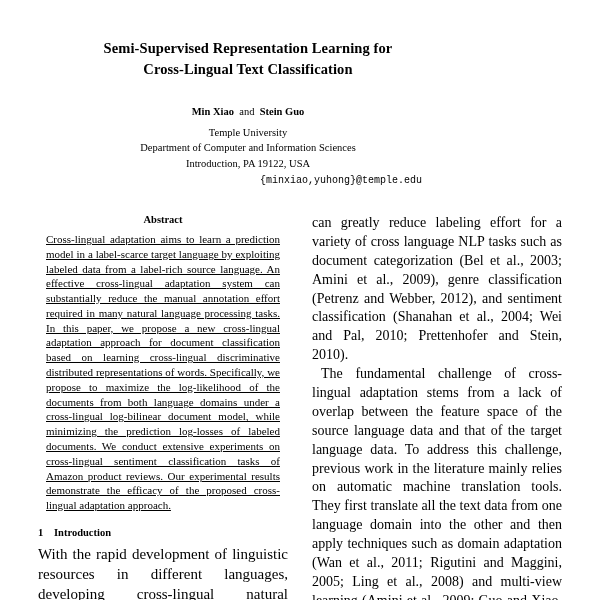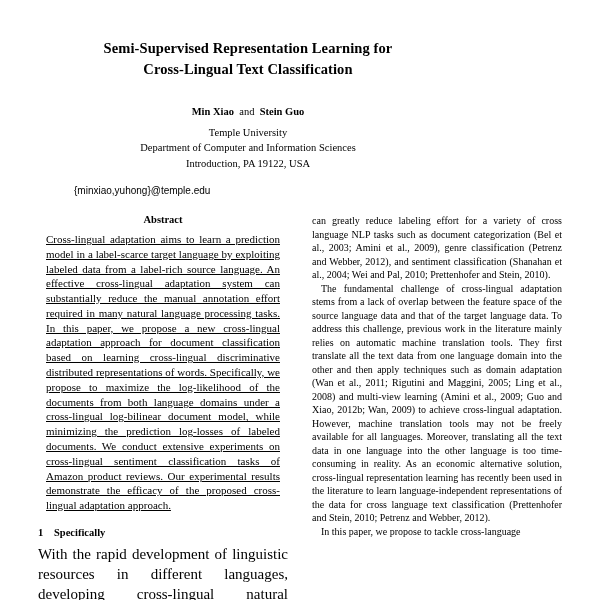--- a/index.html
+++ b/index.html
@@ -44,24 +44,24 @@
   .authors .conj {
     font-weight: normal;
   }
   .affil {
     margin-top: 5px;
     font-size: 10.5px;
     text-align: center;
     line-height: 1.47;
   }
   .email {
-    margin-top: 14px;
-    font-family: Liberation Sans, sans-serif;
+    margin-top: 4px;
+    font-family: Liberation Mono, monospace;
     font-size: 10px;
-    text-align: left;
+    text-align: right;
   }
   .columns {
     position: absolute;
     top: 214px;
     left: 0;
     width: 600px;
     padding: 0 38px;
     box-sizing: border-box;
     display: flex;
     gap: 24px;
@@ -100,21 +100,21 @@
   .abstract-body p.body {
     font-size: 11px;
     line-height: 1.345;
     padding: 0 8px 0 8px;
     text-decoration: underline;
   }
   .intro-body p.body {
     font-size: 15px;
   }
   .col.right p.body {
-    font-size: 10px;
+    font-size: 14px;
     line-height: 1.35;
   }
   .clip {
     overflow: hidden;
   }
 </style>
 </head>
 <body>
 
 <div class="page">
@@ -140,21 +140,21 @@
 
   <div class="columns">
 
     <div class="col left clip">
       <div class="sec-head">Abstract</div>
       <div class="abstract-body">
         <p class="body">Cross-lingual adaptation aims to learn a prediction model in a label-scarce target language by exploiting labeled data from a label-rich source language. An effective cross-lingual adaptation system can substantially reduce the manual annotation effort required in many natural language processing tasks. In this paper, we propose a new cross-lingual adaptation approach for document classification based on learning cross-lingual discriminative distributed representations of words. Specifically, we propose to maximize the log-likelihood of the documents from both language domains under a cross-lingual log-bilinear document model, while minimizing the prediction log-losses of labeled documents. We conduct extensive experiments on cross-lingual sentiment classification tasks of Amazon product reviews. Our experimental results demonstrate the efficacy of the proposed cross-lingual adaptation approach.</p>
       </div>
 
       <div class="sec-head-left">
-        <span class="num">1</span><span>Specifically</span>
+        <span class="num">1</span><span>Introduction</span>
       </div>
       <div class="intro-body">
         <p class="body">With the rapid development of linguistic resources in different languages, developing cross-lingual natural language processing (NLP) systems becomes increasingly important (Bel et al., 2003; Shanahan et al., 2004). Recently, cross-lingual adaptation</p>
       </div>
     </div>
 
     <div class="col right clip">
       <p class="body">can greatly reduce labeling effort for a variety of cross language NLP tasks such as document categorization (Bel et al., 2003; Amini et al., 2009), genre classification (Petrenz and Webber, 2012), and sentiment classification (Shanahan et al., 2004; Wei and Pal, 2010; Prettenhofer and Stein, 2010).</p>
       <p class="body">The fundamental challenge of cross-lingual adaptation stems from a lack of overlap between the feature space of the source language data and that of the target language data. To address this challenge, previous work in the literature mainly relies on automatic machine translation tools. They first translate all the text data from one language domain into the other and then apply techniques such as domain adaptation (Wan et al., 2011; Rigutini and Maggini, 2005; Ling et al., 2008) and multi-view learning (Amini et al., 2009; Guo and Xiao, 2012b; Wan, 2009) to achieve cross-lingual adaptation. However, machine translation tools may not be freely available for all languages. Moreover, translating all the text data in one language into the other language is too time-consuming in reality. As an economic alternative solution, cross-lingual representation learning has recently been used in the literature to learn language-independent representations of the data for cross language text classification (Prettenhofer and Stein, 2010; Petrenz and Webber, 2012).</p>
       <p class="body">In this paper, we propose to tackle cross-language</p>

